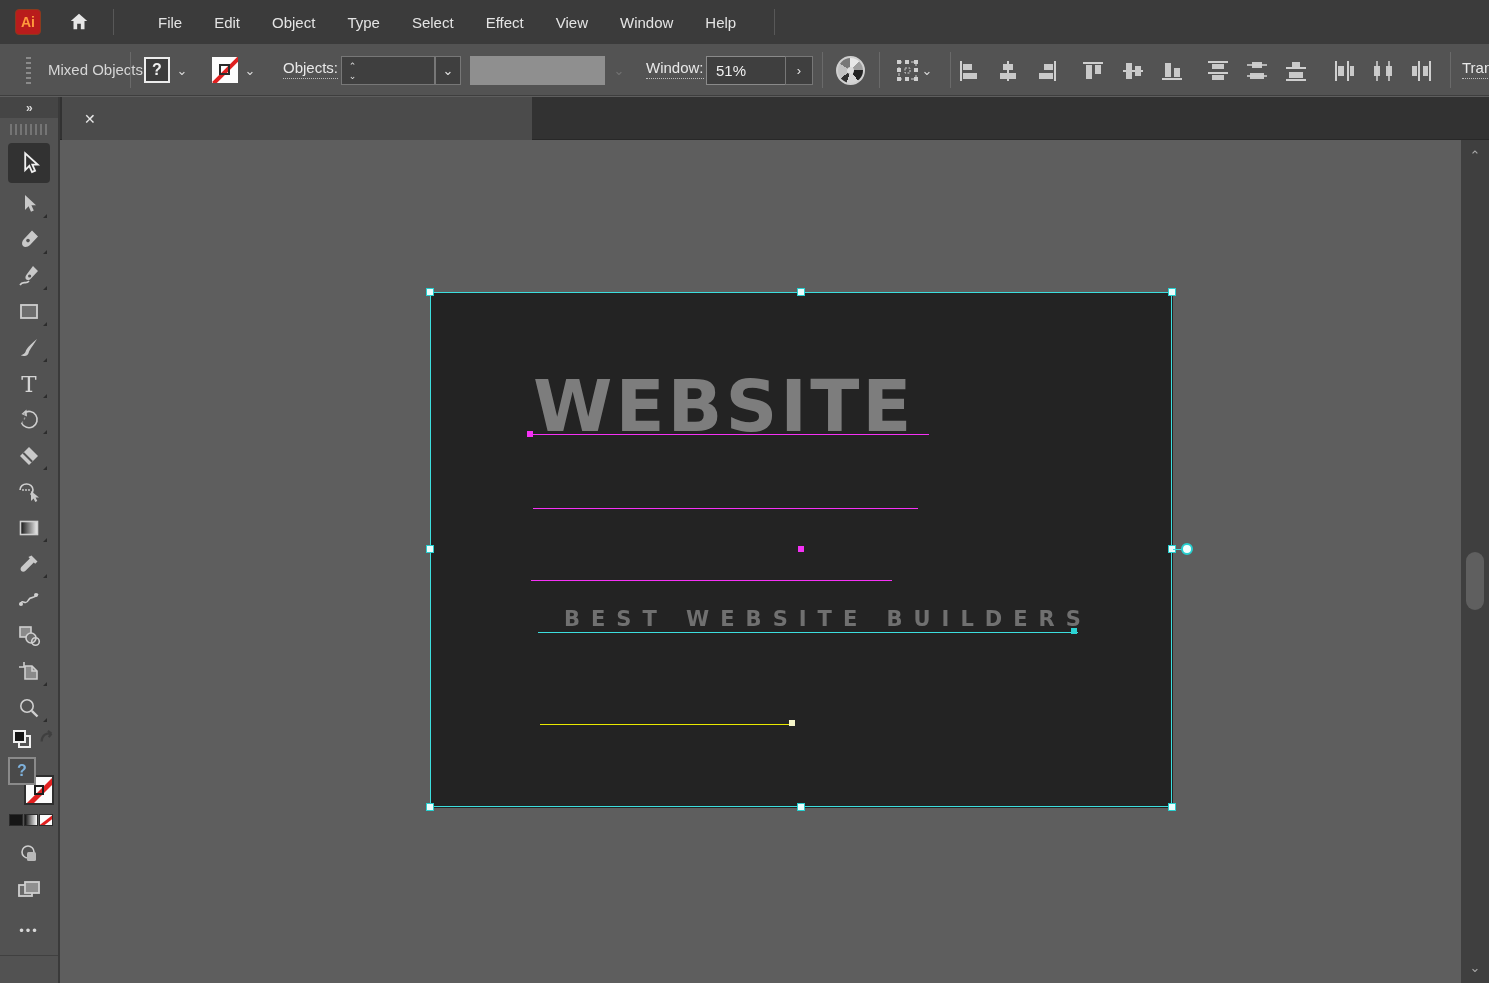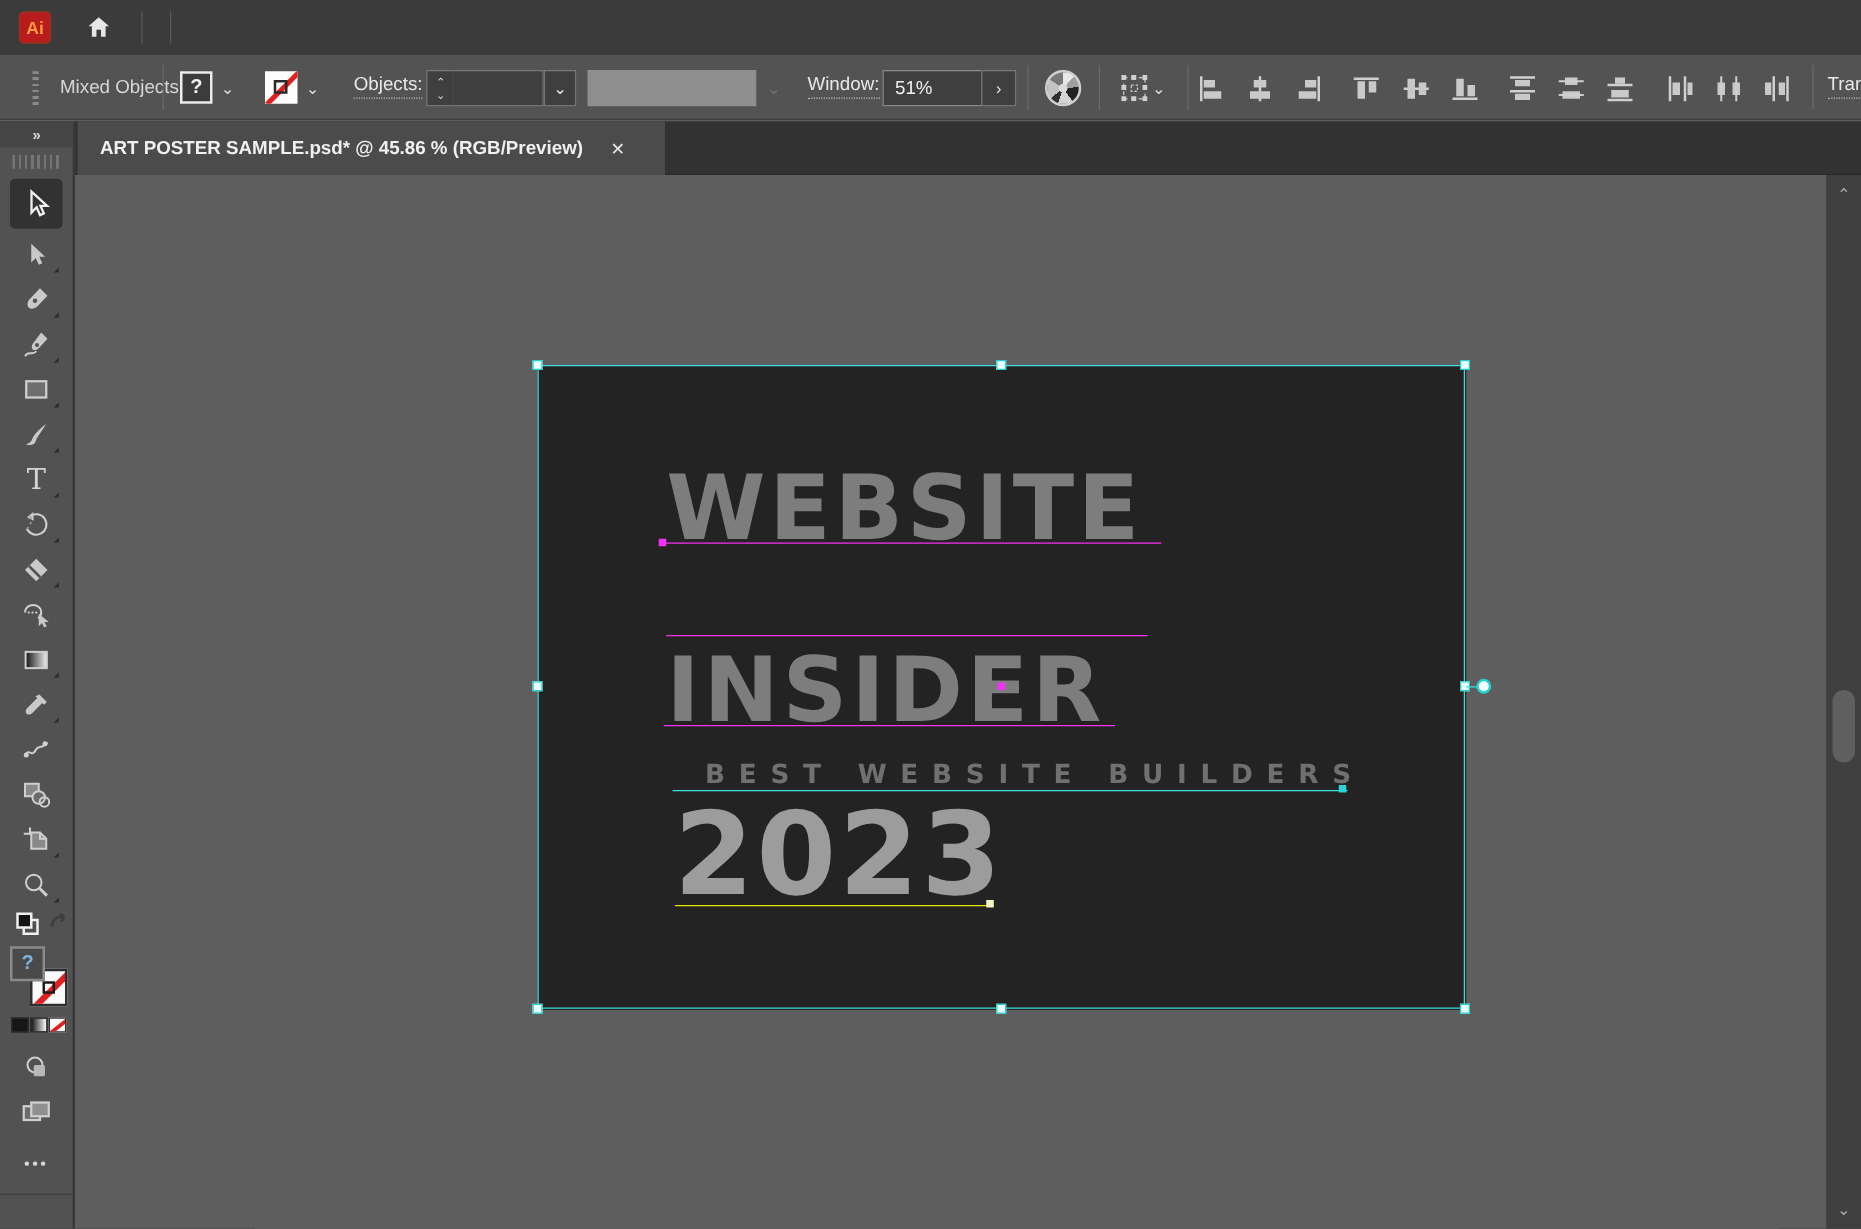--- a/index.html
+++ b/index.html
@@ -108,20 +108,31 @@
 <div class="app">
 
   <div class="menubar">
     <div class="ai-logo">Ai</div>
     <div class="home-btn">
       <svg width="22" height="22" viewBox="0 0 24 24">
           <path d="M12 3 L21 11 L18 11 L18 20 L14 20 L14 14 L10 14 L10 20 L6 20 L6 11 L3 11 Z" fill="#e6e6e6"></path>
         </svg>
     </div>
     <div class="vsep"></div>
+    <div class="menu-items">
+      <span class="menu-item">File</span>
+      <span class="menu-item">Edit</span>
+      <span class="menu-item">Object</span>
+      <span class="menu-item">Type</span>
+      <span class="menu-item">Select</span>
+      <span class="menu-item">Effect</span>
+      <span class="menu-item">View</span>
+      <span class="menu-item">Window</span>
+      <span class="menu-item">Help</span>
+    </div>
     <div class="vsep"></div>
   </div>
 
   <div class="controlbar">
     <div class="cb grip-v"></div>
     <span class="cb ctx-label">Mixed Objects</span>
     <div class="cb cbsep" style="left:130px"></div>
 
     <div class="cb fill-swatch">?</div>
     <div class="cb chev-flat" style="left:170px">⌄</div>
@@ -256,21 +267,20 @@
           <rect class="fl" x="14" y="7" width="5" height="10"></rect>
           <line x1="21" y1="2" x2="21" y2="22" stroke="#cfcfcf" stroke-width="2"></line>
         </svg>
     </div>
     <div class="cb cbsep" style="left:1450px"></div>
     <span class="cb lbl transform-lbl">Tran</span>
   </div>
 
   <div class="tabrow">
     <div class="doc-tab">
-      <span class="title">ART POSTER SAMPLE.psd* @ 45.86 % (RGB/Preview)</span>
       <span class="close">✕</span>
     </div>
   </div>
 
   <div class="toolbar">
     <div class="tb-head">»</div>
     <div class="tb-grip"></div>
 
     <div class="tool active" style="top:46px">
       <svg width="26" height="26" viewBox="0 0 24 24">
@@ -423,33 +433,31 @@
         </svg>
     </div>
     <div class="more-dots">•••</div>
     <div class="tb-sep" style="top:858px"></div>
   </div>
 
   <div class="canvas">
     <div class="artboard"></div>
 
     <div class="poster-line" style="top:230px">WEBSITE</div>
-    <div class="poster-line" style="top:376px">INSIDER</div>
 
     <div class="baseline" style="left:471px;top:294px;width:398px;background:#f531f5"></div>
     <div class="baseline" style="left:473px;top:368px;width:385px;background:#f531f5"></div>
     <div class="baseline" style="left:471px;top:440px;width:361px;background:#f531f5"></div>
     <div class="anchor" style="left:467px;top:291px;background:#f531f5"></div>
     <div class="anchor" style="left:738px;top:406px;background:#f531f5"></div>
 
     <div class="poster-sub">BEST WEBSITE BUILDERS</div>
     <div class="baseline" style="left:478px;top:492px;width:540px;background:#3cdede"></div>
     <div class="anchor" style="left:1011px;top:488px;background:#2bd4d4"></div>
 
-    <div class="poster-year">2023</div>
     <div class="baseline" style="left:480px;top:584px;width:255px;background:#e8e800"></div>
     <div class="anchor" style="left:729px;top:580px;background:#f4f4c8"></div>
 
     <div class="sel-rect"></div>
     <div class="handle" style="left:366px;top:148px"></div>
     <div class="handle" style="left:737px;top:148px"></div>
     <div class="handle" style="left:1108px;top:148px"></div>
     <div class="handle" style="left:366px;top:405px"></div>
     <div class="handle" style="left:1108px;top:405px"></div>
     <div class="handle" style="left:366px;top:663px"></div>

